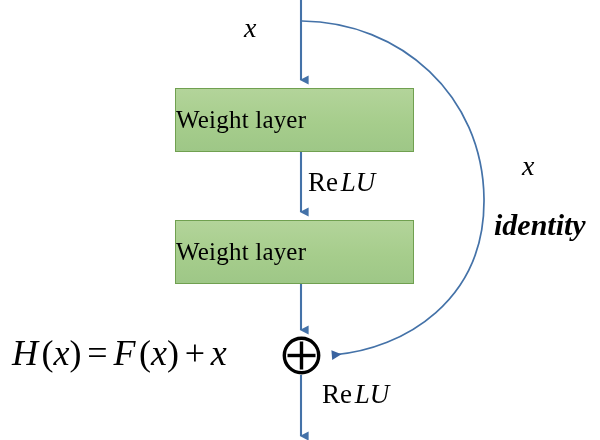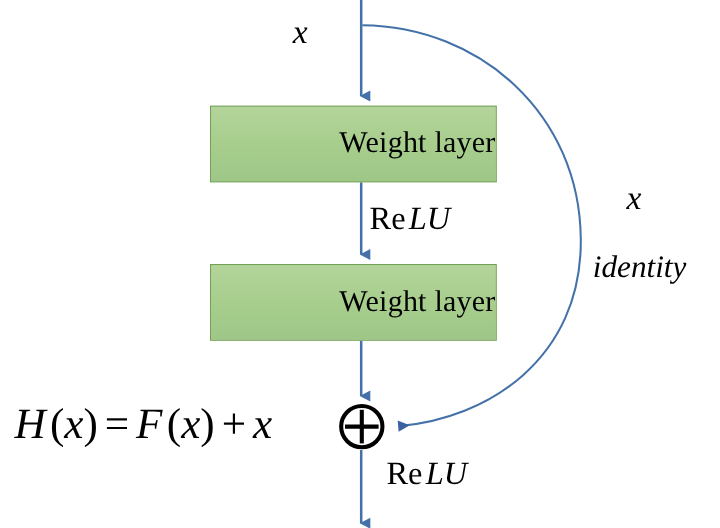--- a/index.html
+++ b/index.html
@@ -22,21 +22,21 @@
     width: 600px;
     height: 440px;
   }
   .node-box {
     position: absolute;
     box-sizing: border-box;
     background: linear-gradient(to bottom, #b3d49a 0%, #a6cd8c 55%, #9ec787 100%);
     border: 1.5px solid #70a050;
     display: flex;
     align-items: center;
-    justify-content: flex-end;
+    justify-content: flex-start;
   }
   .node-box-label {
     font-family: "Liberation Serif", "DejaVu Serif", serif;
     font-size: 25px;
     color: #000000;
     letter-spacing: 0.2px;
     white-space: nowrap;
   }
   .math-label {
     position: absolute;
@@ -66,21 +66,22 @@
     font-size: 27px;
   }
   #label-x-identity {
     left: 522px;
     top: 150px;
     font-size: 28px;
   }
   #label-identity {
     left: 494px;
     top: 208px;
-    font-size: 26px;
+    font-size: 30px;
+    font-weight: bold;
   }
   #label-hx {
     left: 12px;
     top: 332px;
     font-size: 36px;
   }
   #label-relu-bottom {
     left: 322px;
     top: 379px;
     font-size: 27px;

